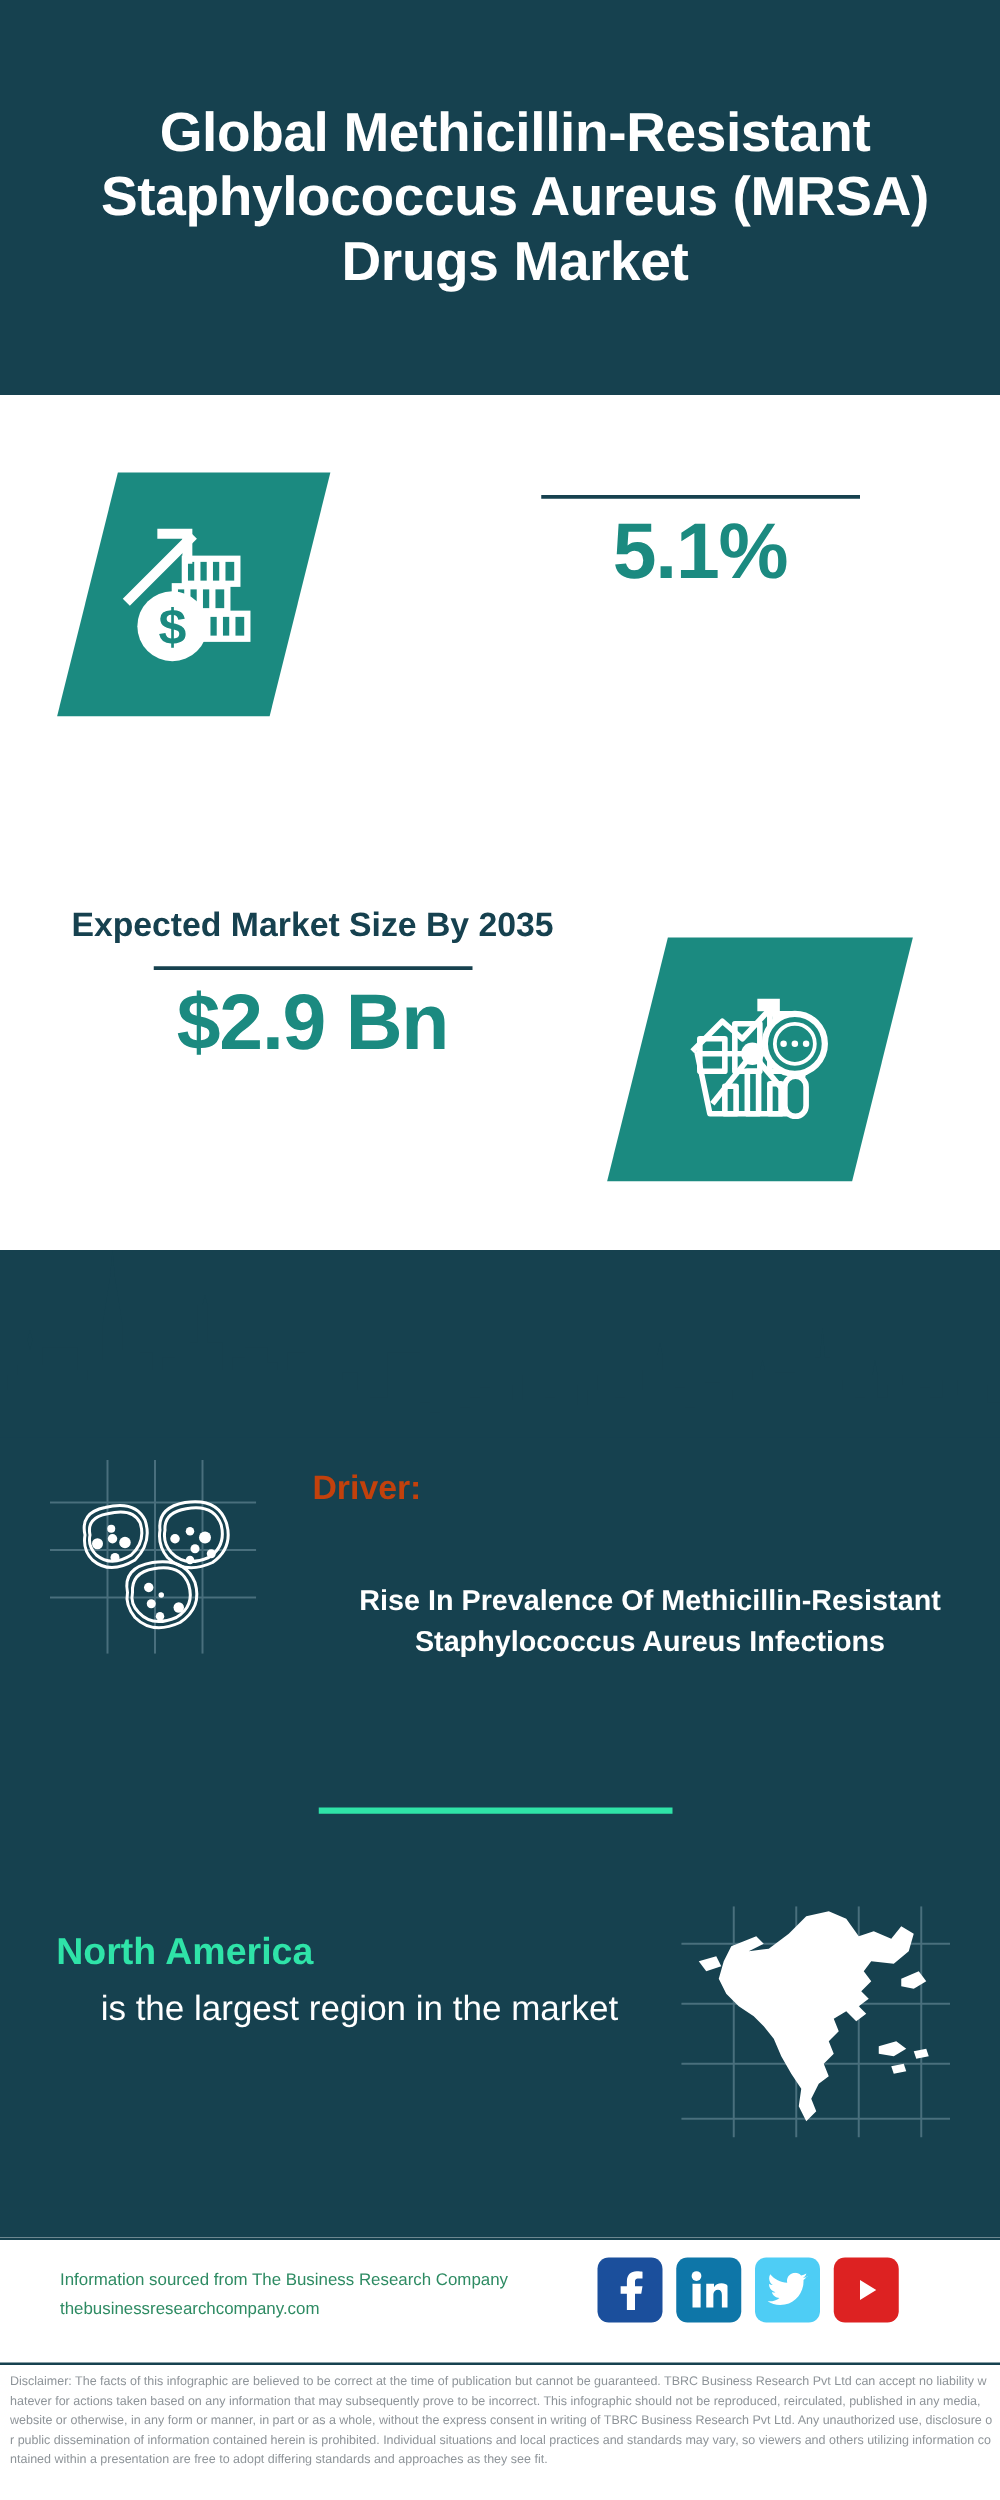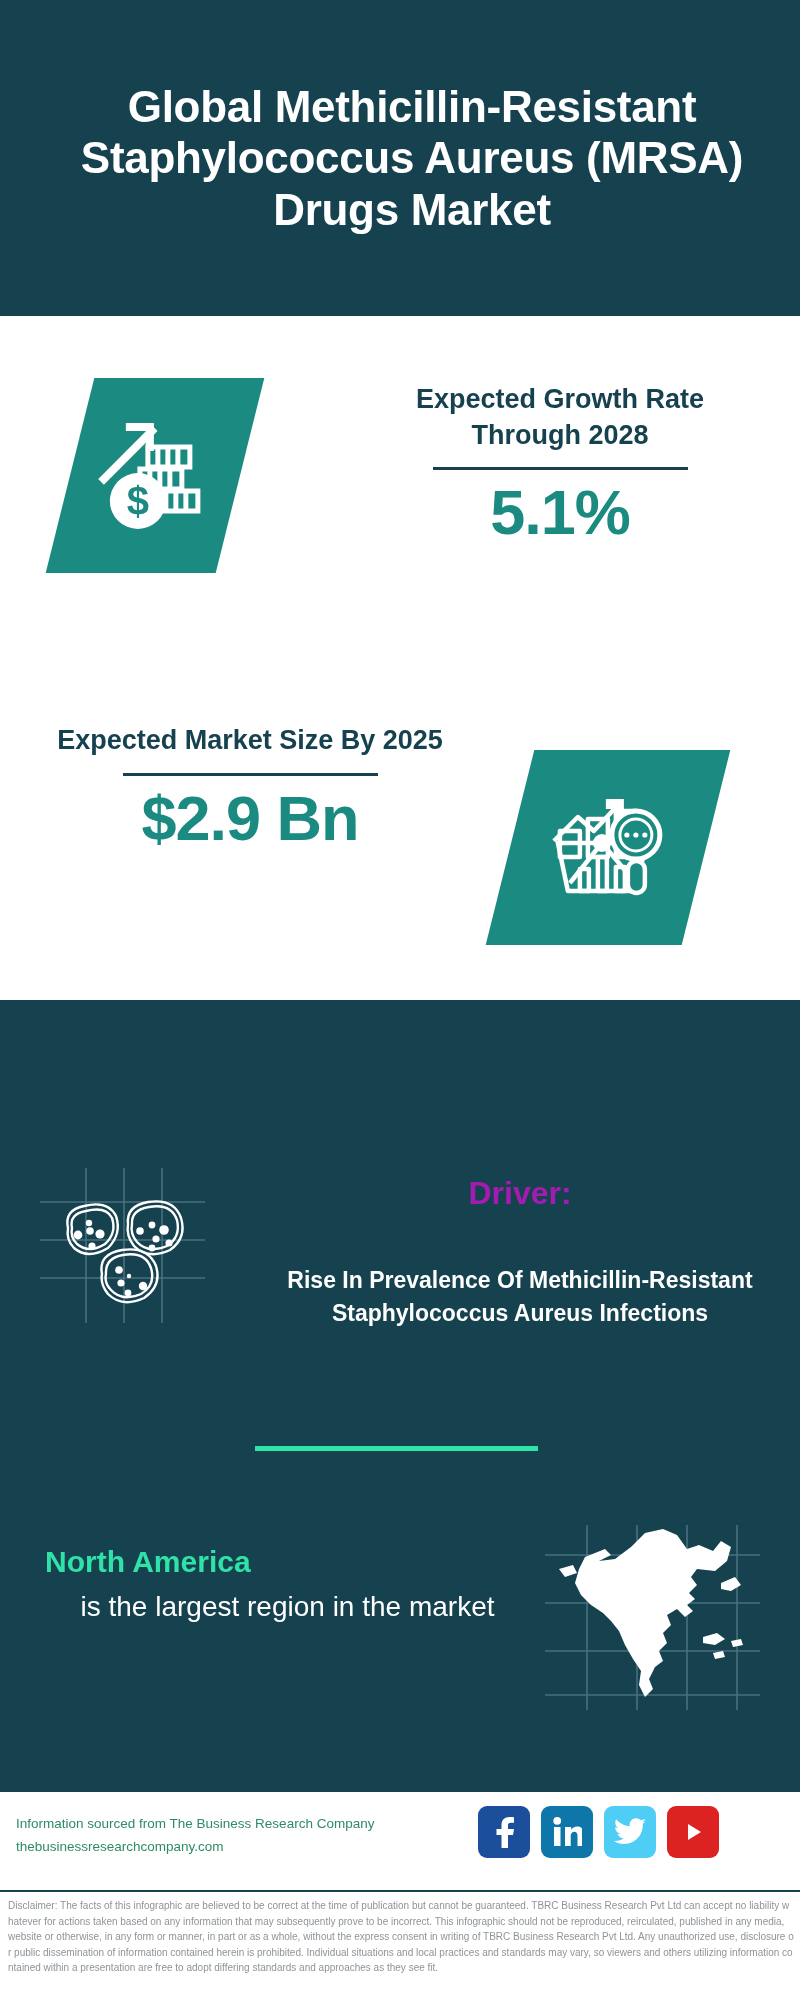--- a/index.html
+++ b/index.html
@@ -50,21 +50,21 @@
   .dark-panel {
     position: absolute; left: 0; top: 1000px; width: 800px; height: 790px;
     background: #16414f;
   }
   .skyline {
     position: absolute; left: 0; top: 1000px; width: 800px; height: 150px;
     display: block;
   }
   .driver-title {
     position: absolute; left: 250px; top: 1175px; width: 540px;
-    color: #a21caf; font-weight: bold; font-size: 32px; text-align: center;
+    color: #c2410c; font-weight: bold; font-size: 27px; text-align: left;
   }
   .driver-text {
     position: absolute; left: 250px; top: 1264px; width: 540px;
     color: #ffffff; font-weight: bold; font-size: 23px; line-height: 1.43;
     text-align: center;
   }
   .bact-icon { position: absolute; left: 40px; top: 1168px; width: 165px; height: 155px; }
 
   .mint-divider {
     position: absolute; left: 255px; top: 1446px; width: 283px; height: 5px;
@@ -80,21 +80,21 @@
     color: #ffffff; font-size: 28px; line-height: 1.39; text-align: center;
   }
   .map-icon { position: absolute; left: 545px; top: 1525px; width: 215px; height: 185px; }
 
   
   .footer {
     position: absolute; left: 0; top: 1790px; width: 800px; height: 100px;
     background: #ffffff; border-top: 2px solid #16414f;
   }
   .source-lines {
-    position: absolute; left: 16px; top: 1812px; width: 440px;
+    position: absolute; left: 48px; top: 1812px; width: 440px;
     color: #2e8b63; font-size: 13.5px; line-height: 1.72;
   }
   .social-row {
     position: absolute; left: 478px; top: 1806px; display: flex; gap: 11px;
   }
   .soc { width: 52px; height: 52px; border-radius: 9px; display: flex;
          align-items: center; justify-content: center; }
   .soc-fb { background: #1b4f9c; }
   .soc-li { background: #0e76a8; }
   .soc-tw { background: #4ecdf5; }
@@ -140,27 +140,26 @@
         <line x1="70" y1="74" x2="70" y2="94"></line>
           <line x1="80" y1="74" x2="80" y2="94"></line>
         <line x1="90" y1="74" x2="90" y2="94"></line>
       </g>
       <circle cx="42" cy="84" r="28" fill="#ffffff"></circle>
       <text x="42" y="98" font-family="Liberation Sans, sans-serif" font-size="40" font-weight="bold" fill="#1b8a80" text-anchor="middle">$</text>
     </svg>
   </div>
 
   <div class="stat-block" style="left:360px; top:382px; width:400px;">
-    <div class="stat-label">Expected Growth Rate Through 2028</div>
     <div class="stat-rule"></div>
     <div class="stat-value">5.1%</div>
   </div>
 
   <div class="stat-block" style="left:50px; top:723px; width:400px;">
-    <div class="stat-label">Expected Market Size By 2025</div>
+    <div class="stat-label">Expected Market Size By 2035</div>
     <div class="stat-rule"></div>
     <div class="stat-value">$2.9 Bn</div>
   </div>
 
   <div class="tile" style="left:510px; top:750px; width:196px; height:195px;">
     <svg width="128" height="122" viewBox="0 0 128 122">
       <g fill="none" stroke="#ffffff" stroke-width="4.5" stroke-linejoin="round">
         <polyline points="10,54 34,30 50,44 76,16"></polyline>
         <polygon points="62,12 80,12 80,30 74,30 74,22 62,22" fill="#ffffff" stroke="none"></polygon>
         <rect x="16" y="44" width="20" height="26"></rect>

